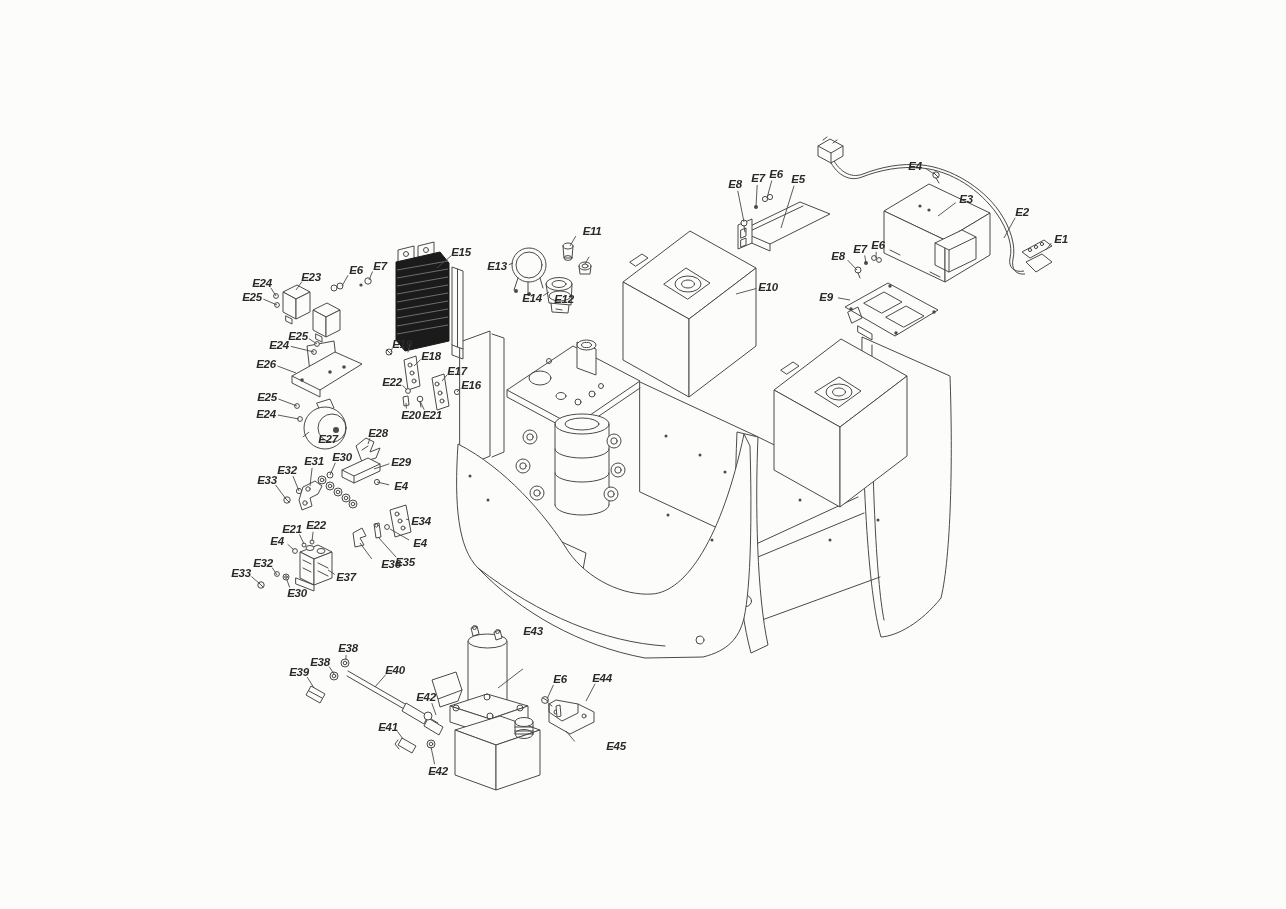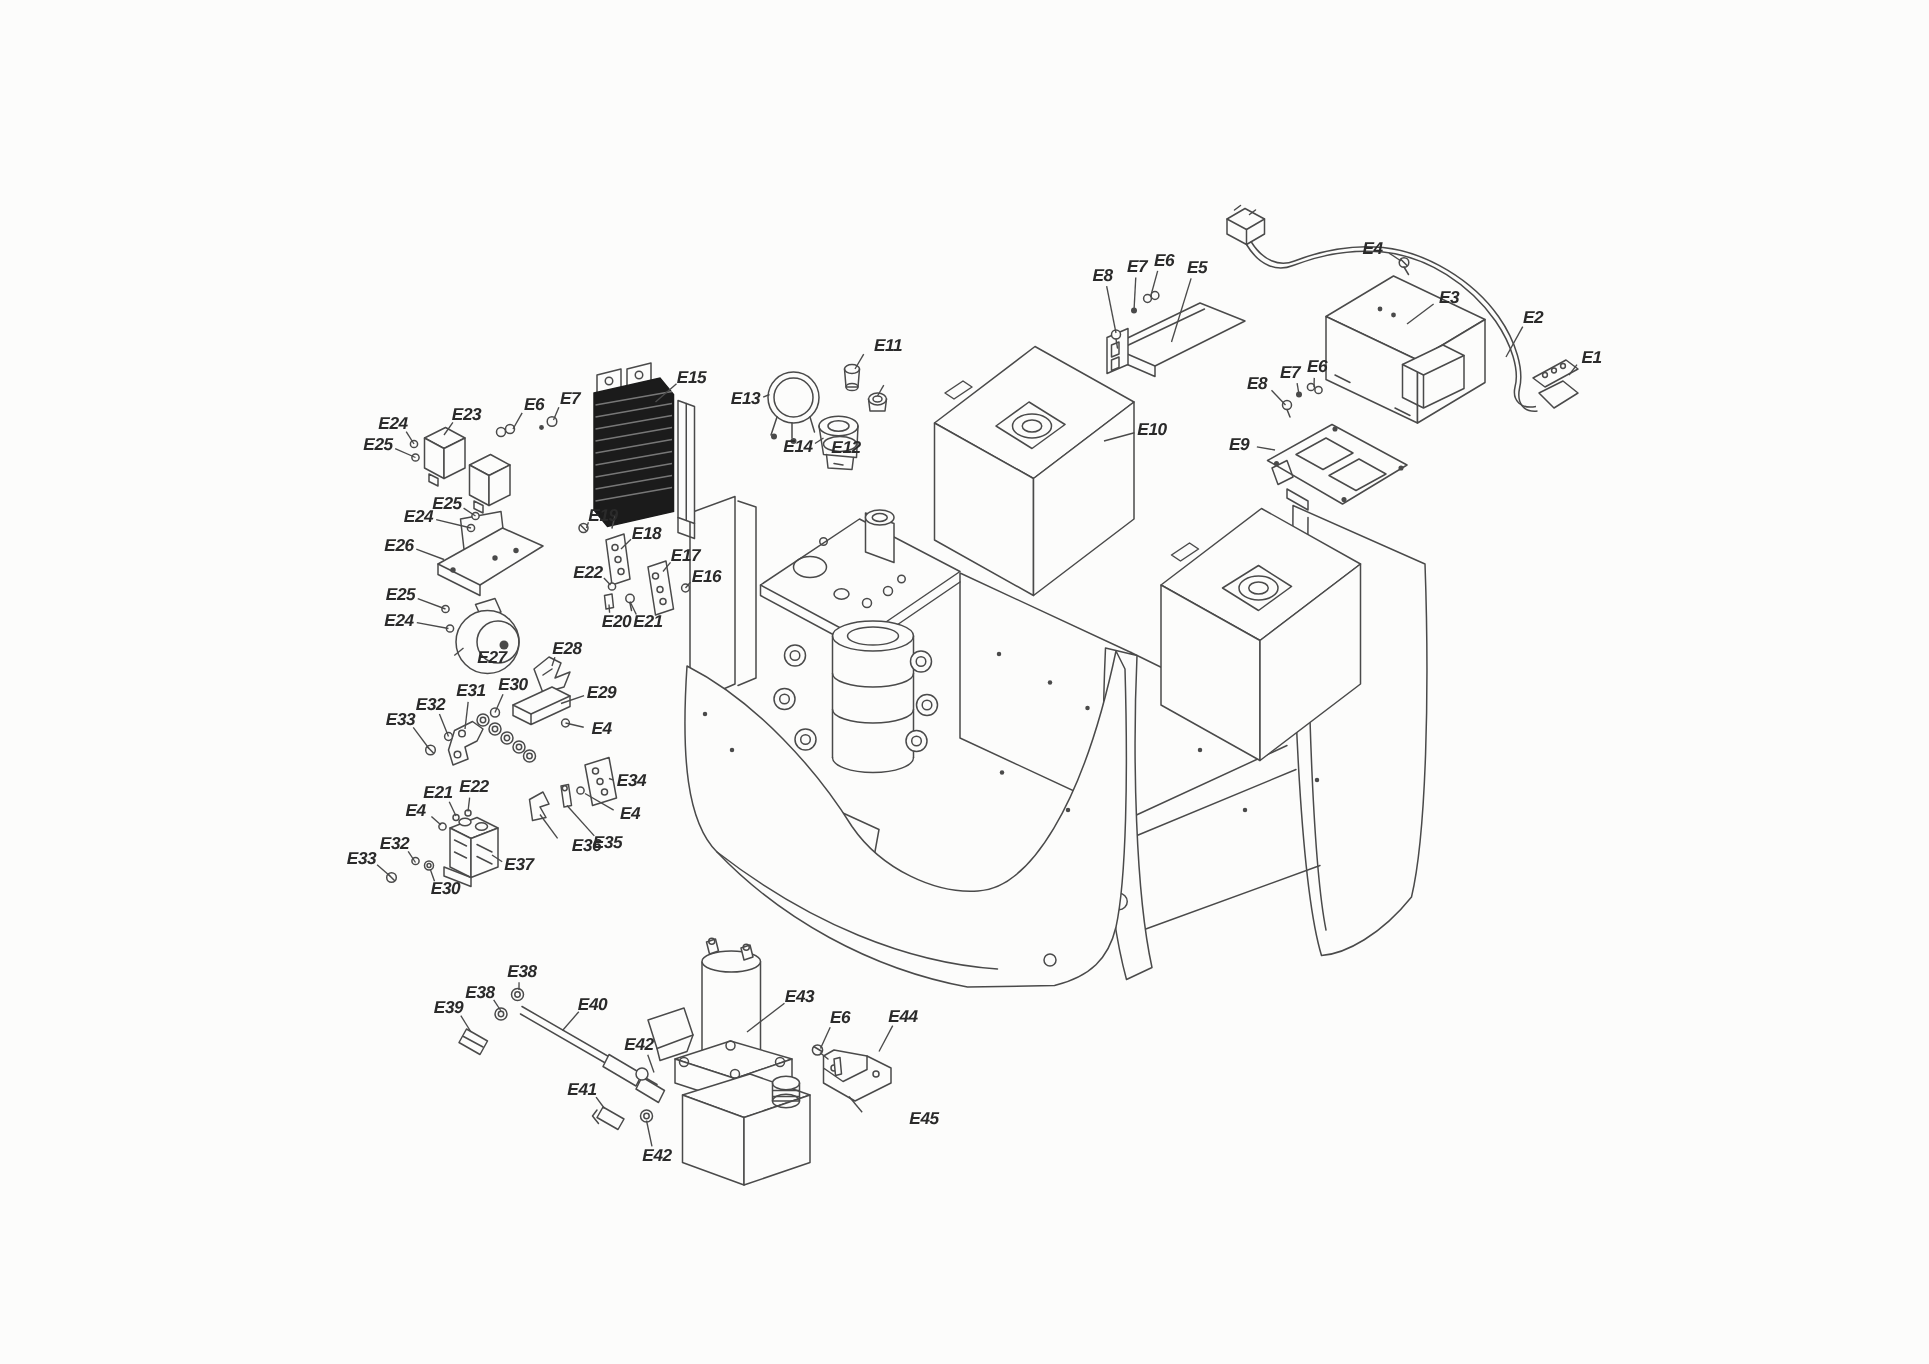--- a/index.html
+++ b/index.html
@@ -527,17 +527,17 @@
     <div class="label" style="left: 263px; top: 563px; color: rgb(42, 42, 42);">E32</div>
     <div class="label" style="left: 241px; top: 573px; color: rgb(42, 42, 42);">E33</div>
     <div class="label" style="left: 297px; top: 593px; color: rgb(42, 42, 42);">E30</div>
     <div class="label" style="left: 348px; top: 648px; color: rgb(42, 42, 42);">E38</div>
     <div class="label" style="left: 320px; top: 662px; color: rgb(42, 42, 42);">E38</div>
     <div class="label" style="left: 299px; top: 672px; color: rgb(42, 42, 42);">E39</div>
     <div class="label" style="left: 395px; top: 670px; color: rgb(42, 42, 42);">E40</div>
     <div class="label" style="left: 426px; top: 697px; color: rgb(42, 42, 42);">E42</div>
     <div class="label" style="left: 388px; top: 727px; color: rgb(42, 42, 42);">E41</div>
     <div class="label" style="left: 438px; top: 771px; color: rgb(42, 42, 42);">E42</div>
-    <div class="label" style="left: 533px; top: 665px; color: rgb(42, 42, 42);">E43</div>
+    <div class="label" style="left: 533px; top: 631px; color: rgb(42, 42, 42);">E43</div>
     <div class="label" style="left: 560px; top: 679px; color: rgb(42, 42, 42);">E6</div>
     <div class="label" style="left: 602px; top: 678px; color: rgb(42, 42, 42);">E44</div>
     <div class="label" style="left: 616px; top: 746px; color: rgb(42, 42, 42);">E45</div>
   </div>
 
 </body></html>

